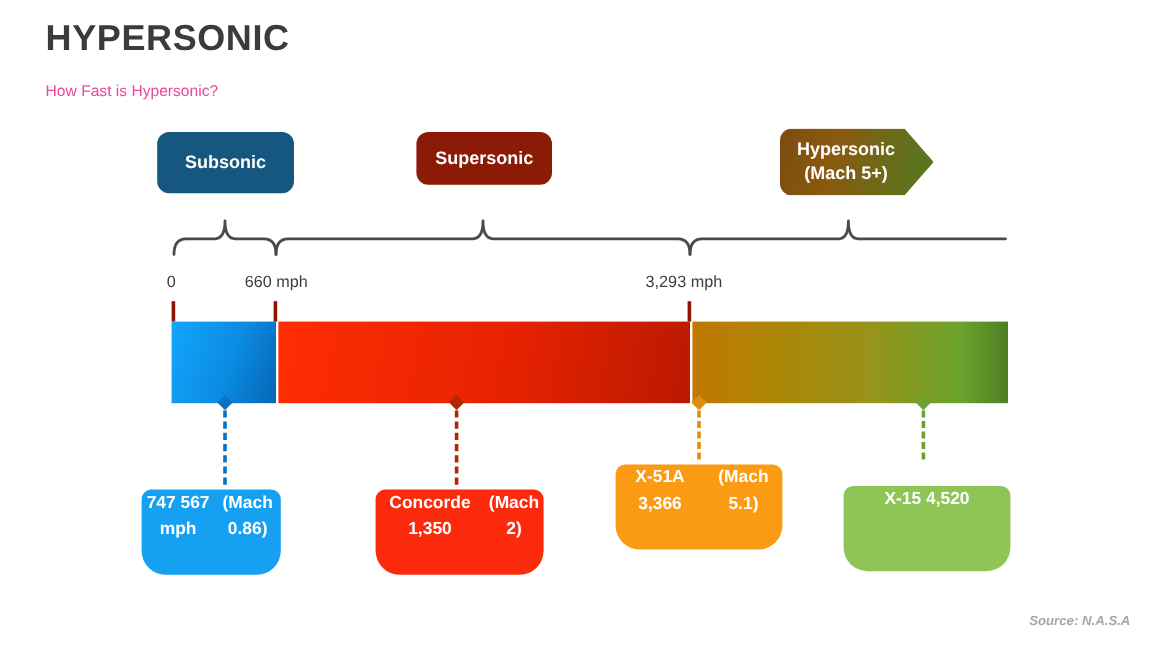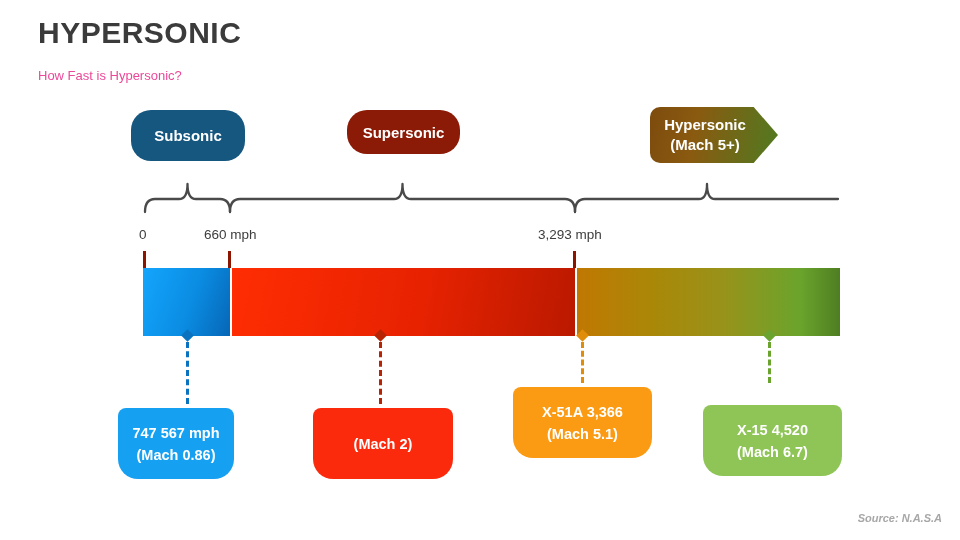--- a/index.html
+++ b/index.html
@@ -6,21 +6,21 @@
   #slide{
     position:relative;width:960px;height:540px;background:#ffffff;overflow:hidden;
     font-family:"Liberation Sans","DejaVu Sans",sans-serif;
   }
   .abs{position:absolute;}
   
   #title{left:38px;top:16px;font-size:30px;font-weight:800;color:#3b3b3b;letter-spacing:.5px;}
   #subtitle{left:38px;top:68px;font-size:13px;font-weight:400;color:#ec4899;}
   
   .regime{display:flex;align-items:center;justify-content:center;color:#fff;font-weight:700;
-          font-size:15px;text-align:center;border-radius:20px;}
+          font-size:15px;text-align:center;border-radius:10px;}
   #regime-subsonic{left:131px;top:110px;width:114px;height:51px;}
   #regime-supersonic{left:347px;top:110px;width:113px;height:44px;}
   #regime-hypersonic{
     left:650px;top:107px;width:128px;height:56px;border-radius:10px;
     background:linear-gradient(100deg,#7d4c0e 0%,#8a5a10 35%,#507a21 100%);
     clip-path:polygon(0 0,81% 0,100% 50%,81% 100%,0 100%);
     flex-direction:column;line-height:20px;padding-right:18px;box-sizing:border-box;
   }
   
   #braces{left:0;top:0;}
@@ -37,21 +37,21 @@
   #seg-hypersonic{left:577px;width:263px;background:linear-gradient(to right,#c07802 0%,#a98808 30%,#99921a 55%,#6aa42c 85%,#4f7e22 100%);}
   .bar-tick{top:251px;width:2.5px;height:17px;background:#8b1500;}
   #tick-0{left:143px;}
   #tick-660{left:228px;}
   #tick-3293{left:573px;}
   
   .diamond{width:9px;height:9px;transform:rotate(45deg);}
   .leader{width:0;border-left:3px dashed #000;}
   
   .callout{border-radius:8px 8px 20px 20px;color:#fff;font-weight:700;font-size:14.5px;
-           text-align:center;display:flex;flex-direction:column;justify-content:center;
+           text-align:center;display:flex;flex-direction:row;justify-content:center;
            line-height:22px;}
   #callout-747{left:118px;top:408px;width:116px;height:71px;}
   #callout-concorde{left:313px;top:408px;width:140px;height:71px;}
   #callout-x51a{left:513px;top:387px;width:139px;height:71px;}
   #callout-x15{left:703px;top:405px;width:139px;height:71px;}
   
   #source{right:18px;top:512px;font-size:11px;font-weight:700;font-style:italic;color:#a7a7a7;}
 </style>
 </head>
 <body>
@@ -98,26 +98,26 @@
   <div class="abs leader" style="left: 186px; top: 342px; height: 62px; border-left-color: rgb(11, 114, 192);"></div>
   <div class="abs leader" style="left: 379px; top: 342px; height: 62px; border-left-color: rgb(183, 36, 5);"></div>
   <div class="abs leader" style="left: 581px; top: 342px; height: 41px; border-left-color: rgb(225, 141, 12);"></div>
   <div class="abs leader" style="left: 768px; top: 342px; height: 41px; border-left-color: rgb(107, 163, 47);"></div>
 
   <div class="abs callout" id="callout-747" style="background: rgb(22, 160, 242);">
     <span>747 567 mph</span>
     <span>(Mach 0.86)</span>
   </div>
   <div class="abs callout" id="callout-concorde" style="background: rgb(251, 42, 13);">
+    <span>Concorde 1,350</span>
     <span>(Mach 2)</span>
   </div>
   <div class="abs callout" id="callout-x51a" style="background: rgb(251, 155, 20);">
     <span>X-51A 3,366</span>
     <span>(Mach 5.1)</span>
   </div>
   <div class="abs callout" id="callout-x15" style="background: rgb(142, 197, 86);">
     <span>X-15 4,520</span>
-    <span>(Mach 6.7)</span>
   </div>
 
   <div class="abs" id="source">Source: N.A.S.A</div>
 
 </div>
 
 </body></html>

